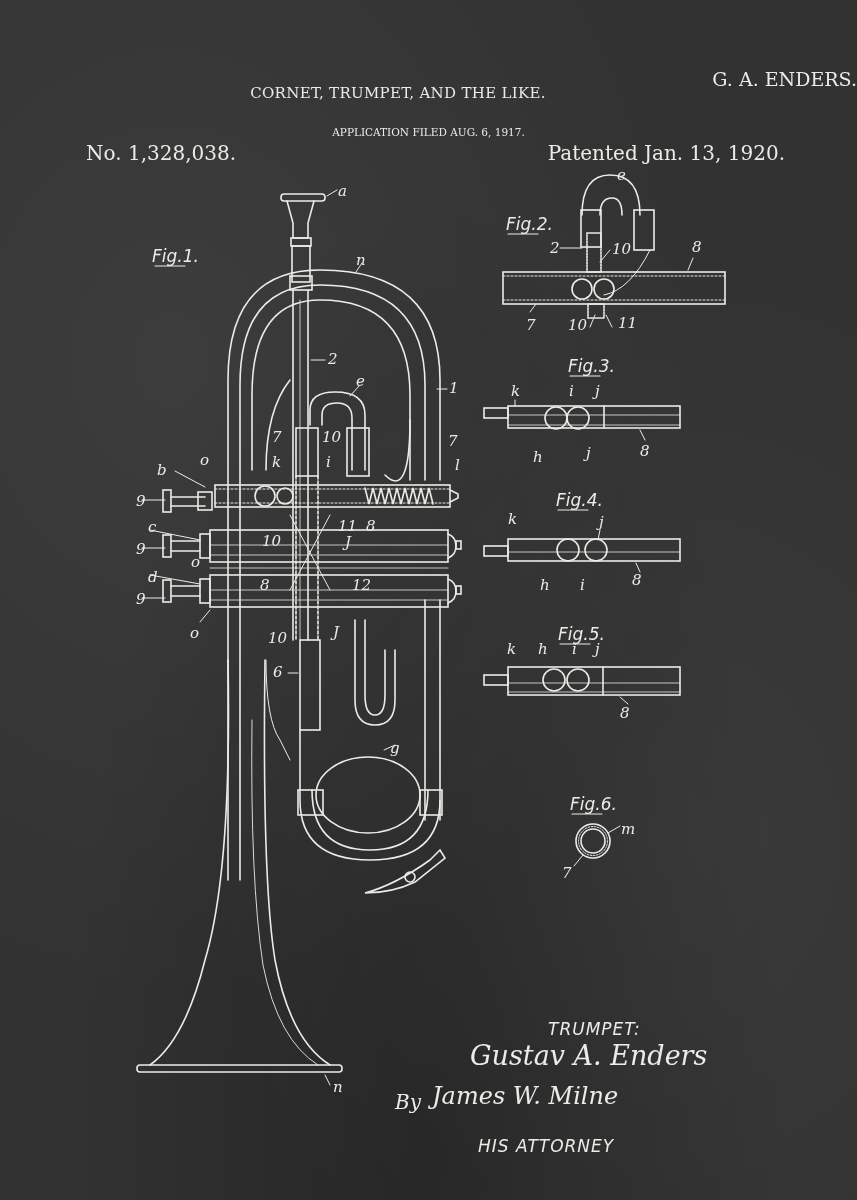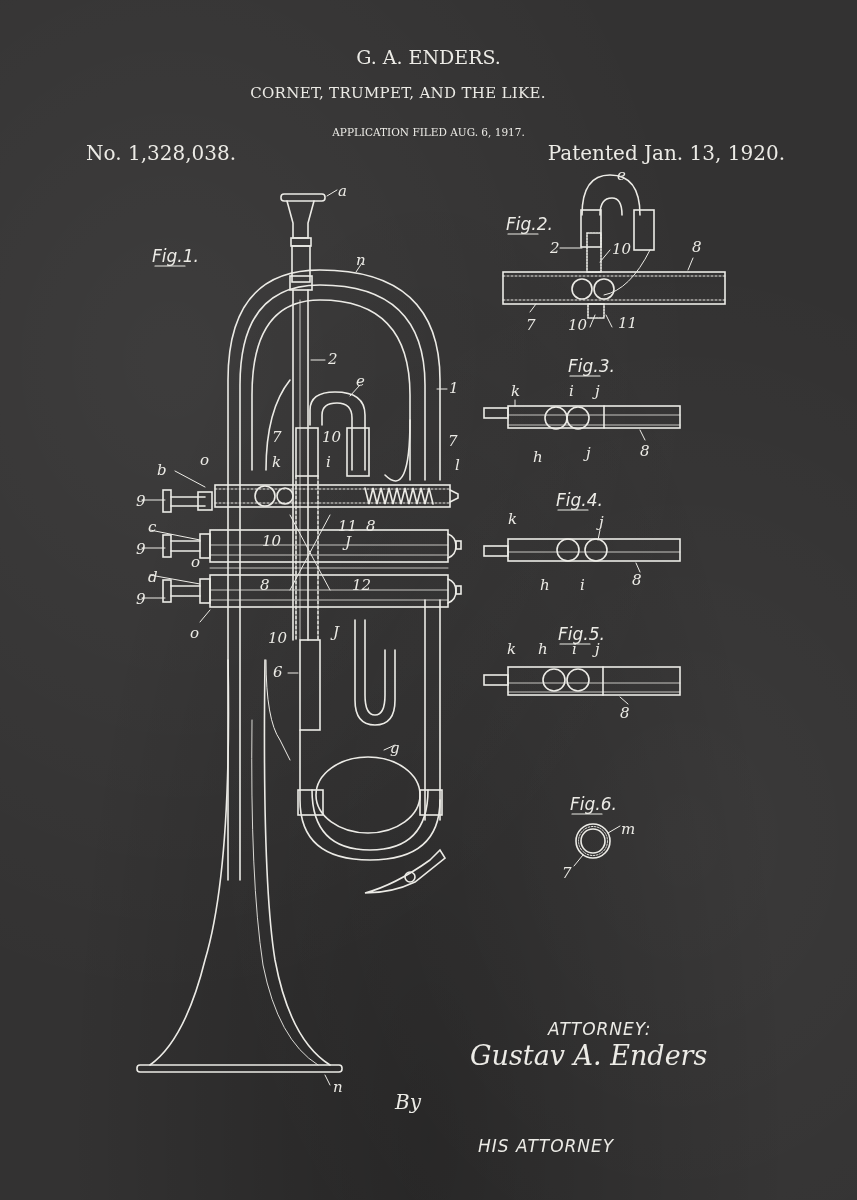--- a/index.html
+++ b/index.html
@@ -16,21 +16,21 @@
   .script{font-family:"DejaVu Serif", serif;font-style:italic;}
   svg{position:absolute;left:0;top:0;}
   .lbl{font-family:"DejaVu Serif",serif;font-style:italic;font-size:15px;fill:#ecebe6;}
   .fig{font-family:"DejaVu Sans",sans-serif;font-style:italic;font-size:17px;fill:#ecebe6;}
 </style>
 </head>
 <body>
 
 <div class="sheet">
 
-  <div class="t" style="left:0;width:857px;text-align:center;top:46px;font-size:19px;">G. A. ENDERS.</div>
+  <div class="t" style="left:0;width:857px;text-align:right;top:68px;font-size:19px;">G. A. ENDERS.</div>
   <div class="t" style="left:0;width:796px;text-align:center;top:84px;font-size:15px;letter-spacing:0.3px;">CORNET, TRUMPET, AND THE LIKE.</div>
   <div class="t" style="left:0;width:857px;text-align:center;top:112px;font-size:10.5px;margin-top:14px;">APPLICATION FILED AUG. 6, 1917.</div>
   <div class="t" style="left:86px;top:141px;font-size:20px;">No. 1,328,038.</div>
   <div class="t" style="right:72px;top:141px;font-size:20px;margin-left:44px;">Patented Jan. 13, 1920.</div>
 
   <svg width="857" height="1200" viewBox="0 0 857 1200" fill="none" stroke="#ecebe6" stroke-width="1.6" stroke-linecap="round">
 
     <g>
 
       <rect x="281" y="194" width="44" height="7" rx="3"></rect>
@@ -271,18 +271,19 @@
       <text class="lbl" x="507" y="654">k</text>
       <text class="lbl" x="538" y="654">h</text>
       <text class="lbl" x="572" y="654">i</text>
       <text class="lbl" x="595" y="654">j</text>
       <text class="lbl" x="620" y="718">8</text>
       <text class="lbl" x="621" y="834">m</text>
       <text class="lbl" x="562" y="878">7</text>
     </g>
   </svg>
 
-  <div class="t inventor" style="left:548px;top:1019px;font-size:17px;font-style:italic;letter-spacing:1px;">ATTORNEY:</div>
+  <div class="t inventor" style="left:548px;top:1019px;font-size:17px;font-style:italic;letter-spacing:1px;">TRUMPET:</div>
   <div class="t script" style="left:470px;top:1040px;font-size:27px;">Gustav A. Enders</div>
   <div class="t script" style="left:395px;top:1090px;font-size:20px;">By</div>
+  <div class="t script" style="left:432px;top:1082px;font-size:24px;">James W. Milne</div>
   <div class="t inventor" style="left:478px;top:1136px;font-size:17px;font-style:italic;letter-spacing:1px;">HIS ATTORNEY</div>
 
 </div>
 
 </body></html>

